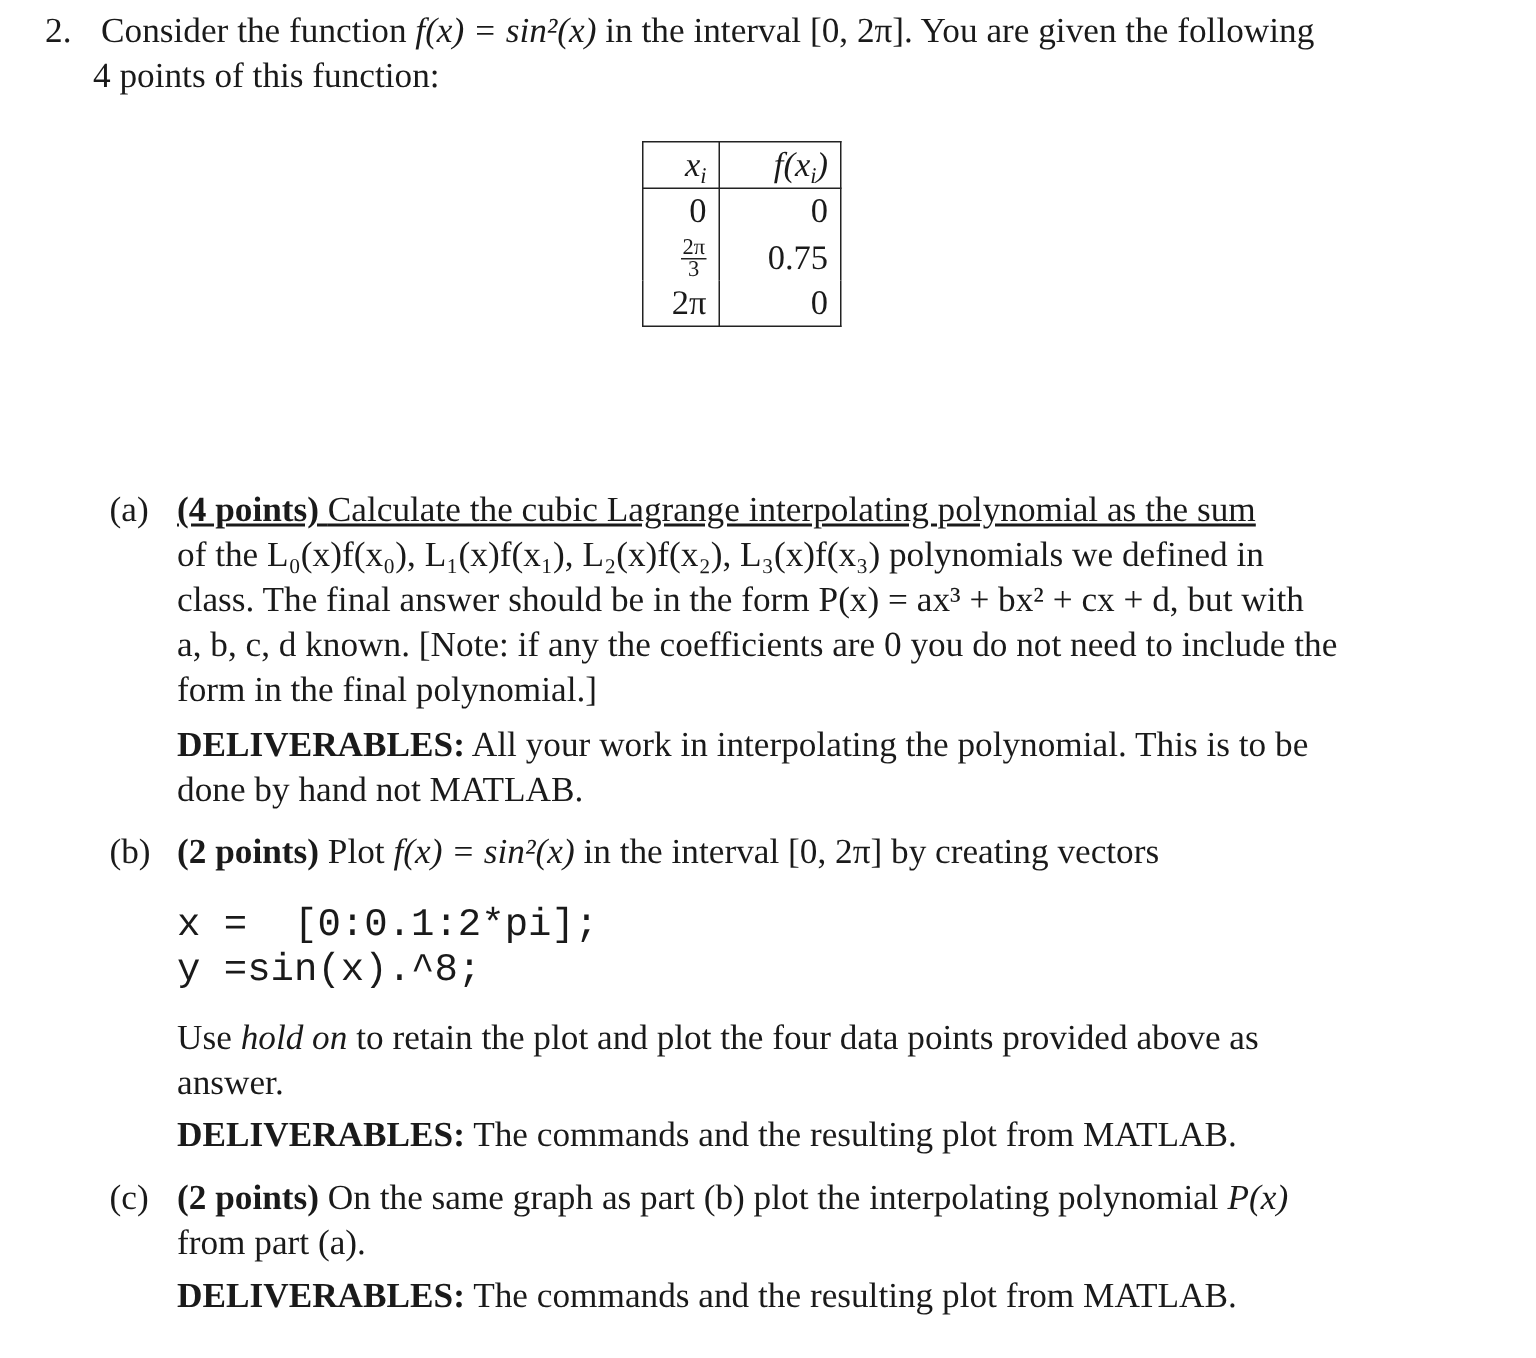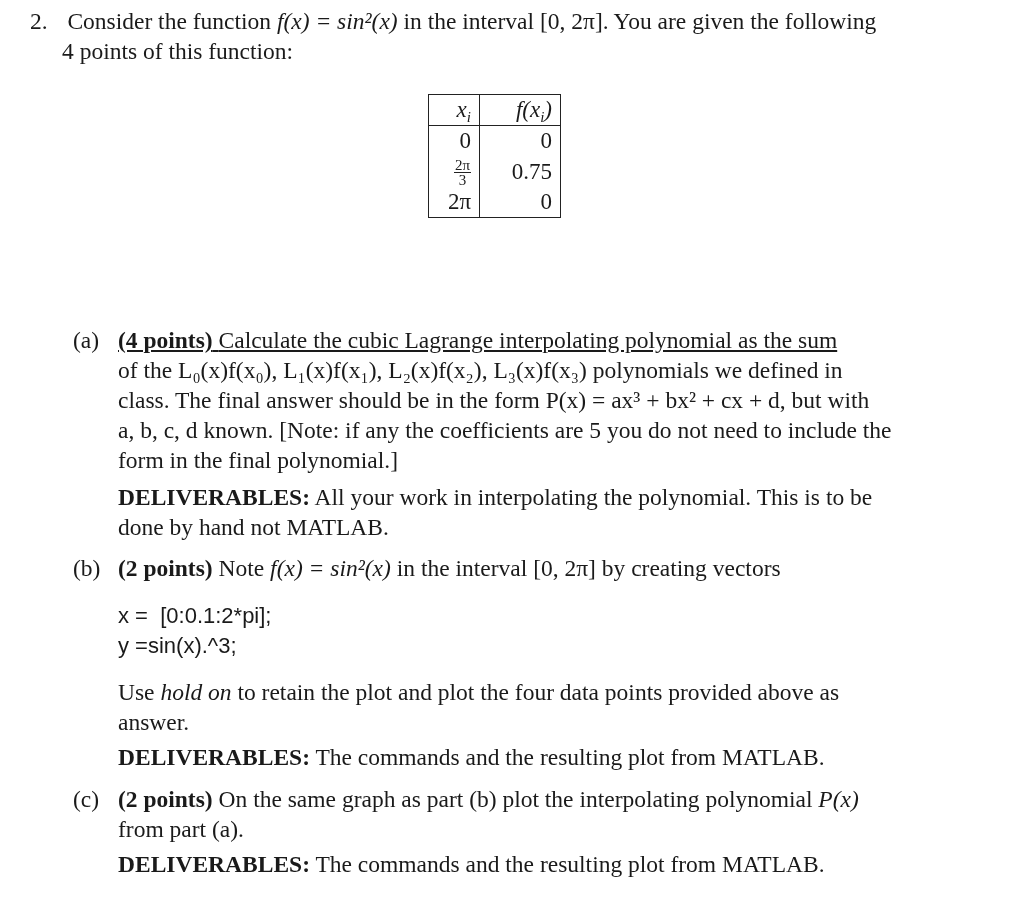--- a/index.html
+++ b/index.html
@@ -7,21 +7,21 @@
     width: 1024px; height: 905px; position: relative; overflow: hidden;
     font-family: "Liberation Serif", "DejaVu Serif", serif;
     color: #1a1a1a;
     font-size: 23.5px;
   }
   .line { position: absolute; white-space: nowrap; line-height: 30px; }
   .just { display: flex; justify-content: space-between; white-space: nowrap; }
   i.m { }
   b { font-weight: bold; }
   sub { font-size: 15px; line-height: 0; vertical-align: -5px; }
-  .mono { font-family: Liberation Sans, sans-serif; font-size: 22px; }
+  .mono { font-family: Liberation Mono, monospace; font-size: 26px; }
 
   
   table.pts {
     position: absolute; left: 428px; top: 94px;
     border-collapse: collapse;
     font-size: 23px;
   }
   table.pts th, table.pts td {
     border-left: 1.5px solid #222; border-right: 1.5px solid #222;
     text-align: right; padding: 0 8px; font-weight: normal;
@@ -70,35 +70,35 @@
   </tbody>
 </table>
 
 <div class="line" style="left:73px; top:325px;">(a)</div>
 <div>
   <div class="line just" style="left:118px; top:325px; width:868px;text-decoration:underline;">
     <span><b>(4 points)</b> <span>Calculate the cubic Lagrange interpolating polynomial as the sum</span></span>
   </div>
   <div class="line" style="left:118px; top:355px; width:868px;">of the L₀(x)f(x₀), L₁(x)f(x₁), L₂(x)f(x₂), L₃(x)f(x₃) polynomials we defined in</div>
   <div class="line" style="left:118px; top:385px; width:868px;">class. The final answer should be in the form P(x) = ax³ + bx² + cx + d, but with</div>
-  <div class="line" style="left:118px; top:415px; width:868px;">a, b, c, d known. [Note: if any the coefficients are 5 you do not need to include the</div>
+  <div class="line" style="left:118px; top:415px; width:868px;">a, b, c, d known. [Note: if any the coefficients are 0 you do not need to include the</div>
   <div class="line" style="left:118px; top:445px;">form in the final polynomial.]</div>
   <div class="line" style="left:118px; top:482px;">
     <b>DELIVERABLES:</b> <span>All your work in interpolating the polynomial. This is to be</span>
   </div>
   <div class="line" style="left:118px; top:512px;">done by hand not MATLAB.</div>
 </div>
 
 <div class="line" style="left:73px; top:553px;">(b)</div>
 <div>
   <div class="line" style="left:118px; top:553px;">
-    <b>(2 points)</b> <span>Note </span><i class="m">f(x) = sin²(x)</i><span> in the interval </span><span>[0, 2π]</span><span> by creating vectors</span>
+    <b>(2 points)</b> <span>Plot </span><i class="m">f(x) = sin²(x)</i><span> in the interval </span><span>[0, 2π]</span><span> by creating vectors</span>
   </div>
   <div class="line mono" style="left:118px; top:601px; white-space:pre;">x =  [0:0.1:2*pi];</div>
-  <div class="line mono" style="left:118px; top:631px; white-space:pre;">y =sin(x).^3;</div>
+  <div class="line mono" style="left:118px; top:631px; white-space:pre;">y =sin(x).^8;</div>
   <div class="line" style="left:118px; top:677px;">
     <span>Use </span><i>hold on</i><span> to retain the plot and plot the four data points provided above as</span>
   </div>
   <div class="line" style="left:118px; top:707px;">answer.</div>
   <div class="line" style="left:118px; top:742px;">
     <b>DELIVERABLES:</b> <span>The commands and the resulting plot from MATLAB.</span>
   </div>
 </div>
 
 <div class="line" style="left:73px; top:784px;">(c)</div>

